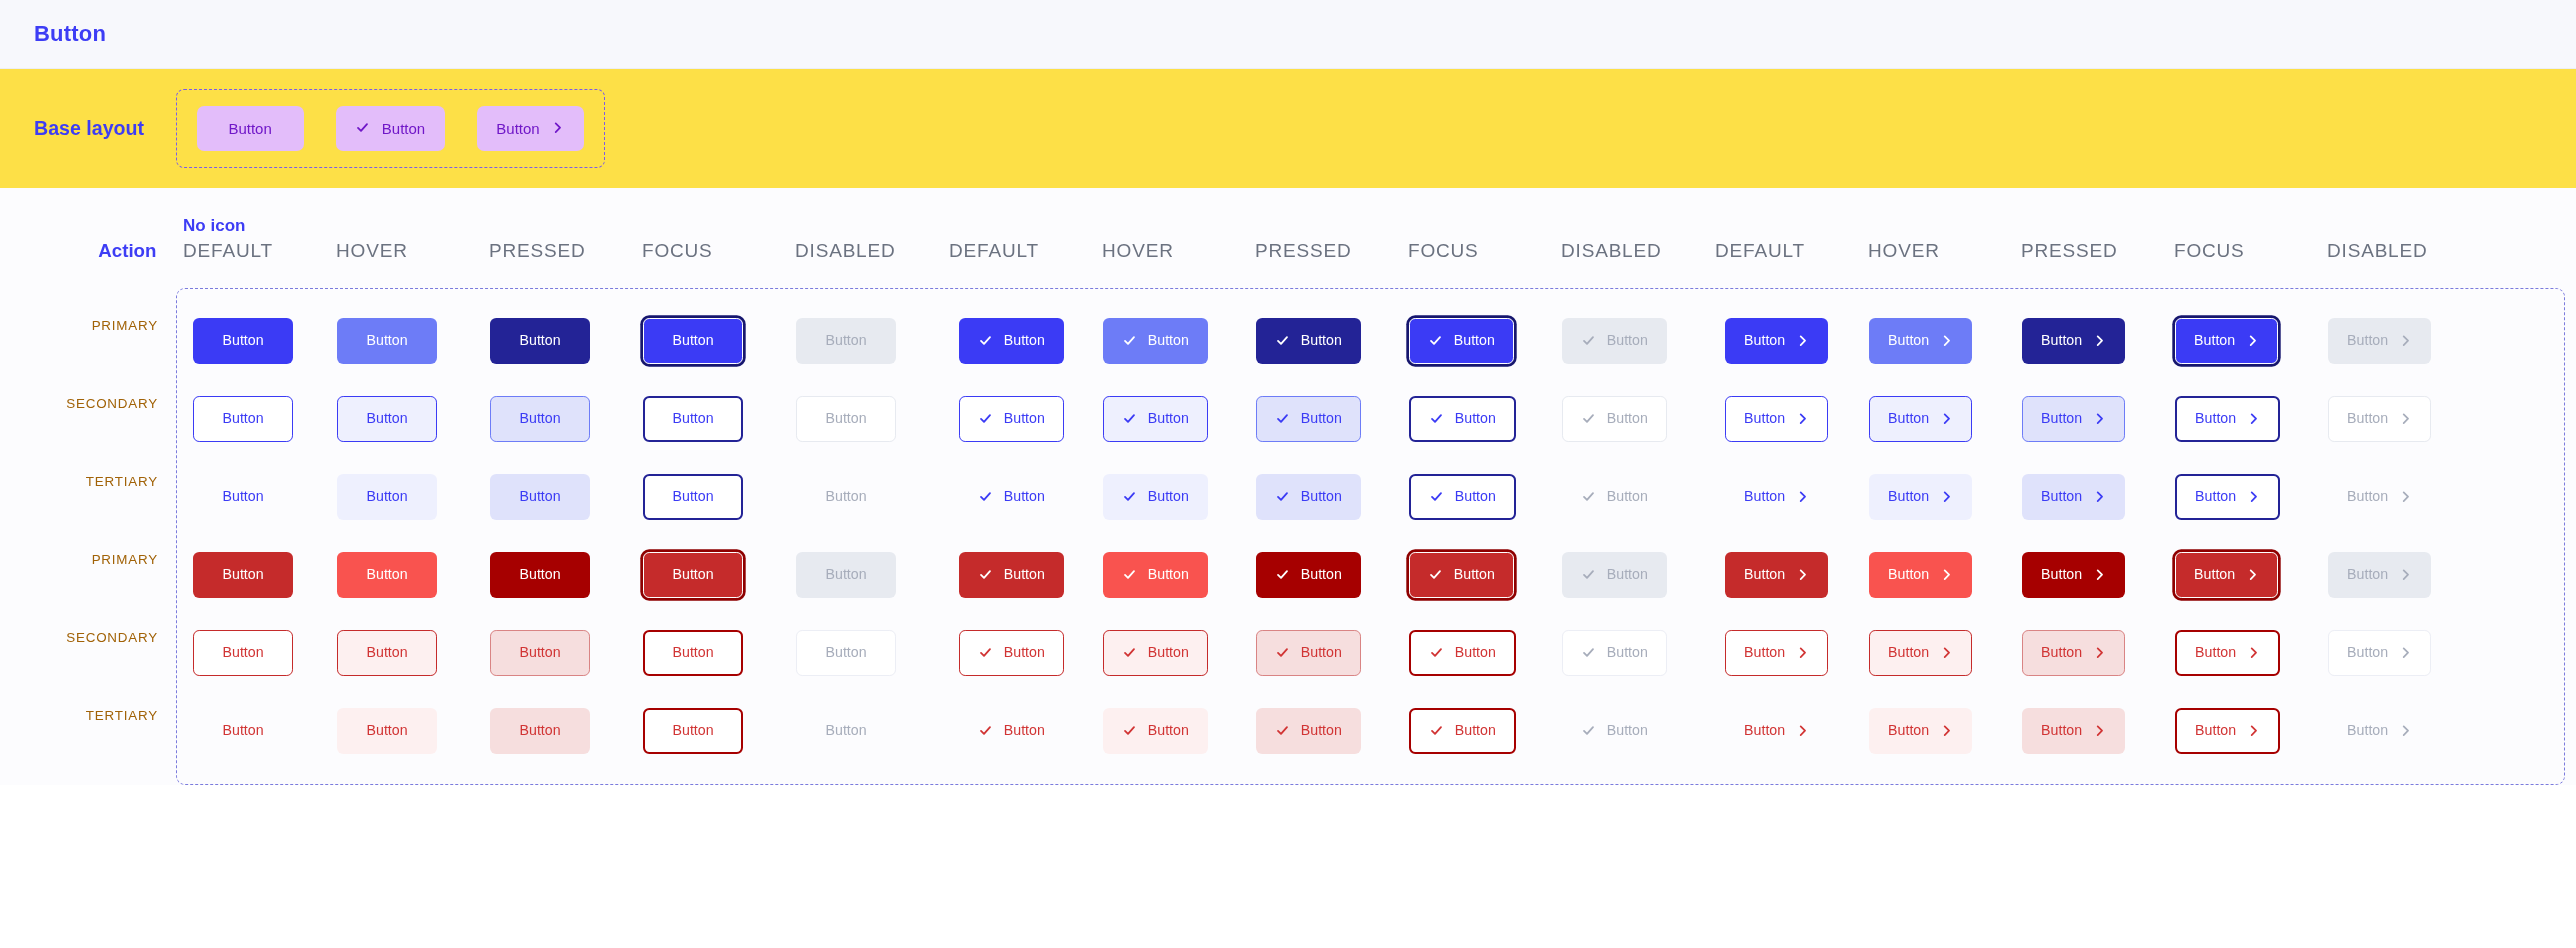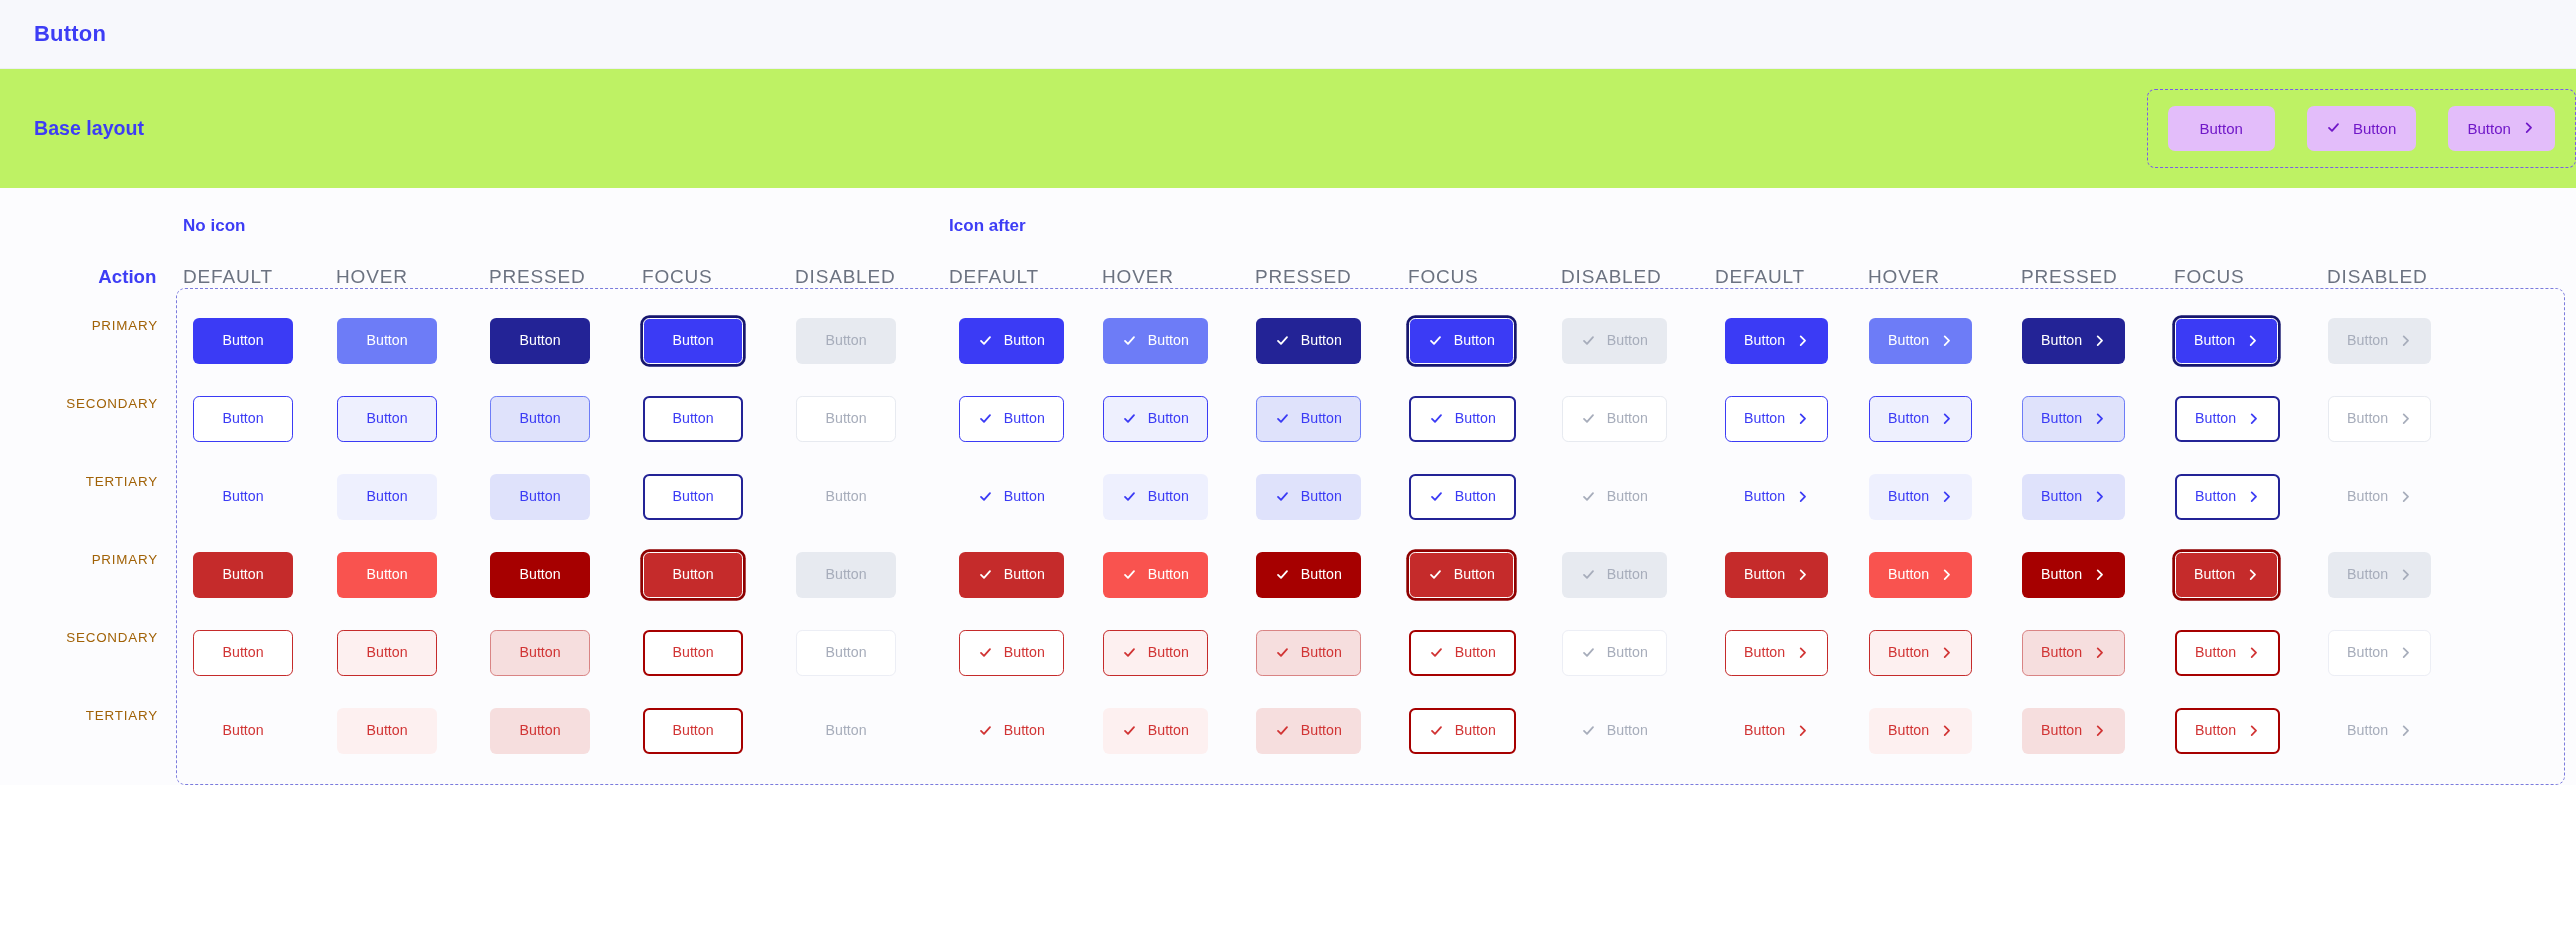--- a/index.html
+++ b/index.html
@@ -24,25 +24,24 @@
   .topbar-title {
     font-size: 22px;
     font-weight: bold;
     color: #3d3df5;
     letter-spacing: 0.2px;
   }
 
   
   .baselayout-row {
     height: 119px;
-    background: #bef264;
+    background: #fde047;
     display: flex;
     align-items: center;
     position: relative;
-    justify-content: space-between;
   }
   .side-label {
     font-size: 19.6px;
     font-weight: bold;
     color: #3d3df5;
     width: 160px;
     text-align: right;
     padding-right: 16px;
     flex: 0 0 auto;
   }
@@ -77,21 +76,21 @@
 
   .group-header-row {
     display: flex;
     height: 52px;
     align-items: flex-end;
     padding-bottom: 3.6px;
   }
   .col-header-row {
     display: flex;
     height: 48px;
-    align-items: flex-end;
+    align-items: flex-start;
   }
   .labelcol {
     width: 176px;
     flex: 0 0 176px;
     text-align: right;
     padding-right: 19.6px;
   }
   .group-title {
     font-size: 17px;
     font-weight: bold;
@@ -240,21 +239,20 @@
       </button>
     </div>
 </div>
 
 <div class="grid-wrap">
 
   <div class="group-header-row">
     <div class="labelcol"></div>
     <div class="group-block" id="group-titles">
         <div class="group-pad"><span class="group-title">No icon</span></div>
-        <div class="group-pad"><span class="group-title">Icon after</span></div>
       </div>
   </div>
 
   <div class="col-header-row">
     <div class="labelcol">
       <span class="action-title">Action</span>
     </div>
     <div class="group-block" id="state-titles">
         <div class="group-pad" style="display: flex;">
           <div class="state-head">DEFAULT</div>

